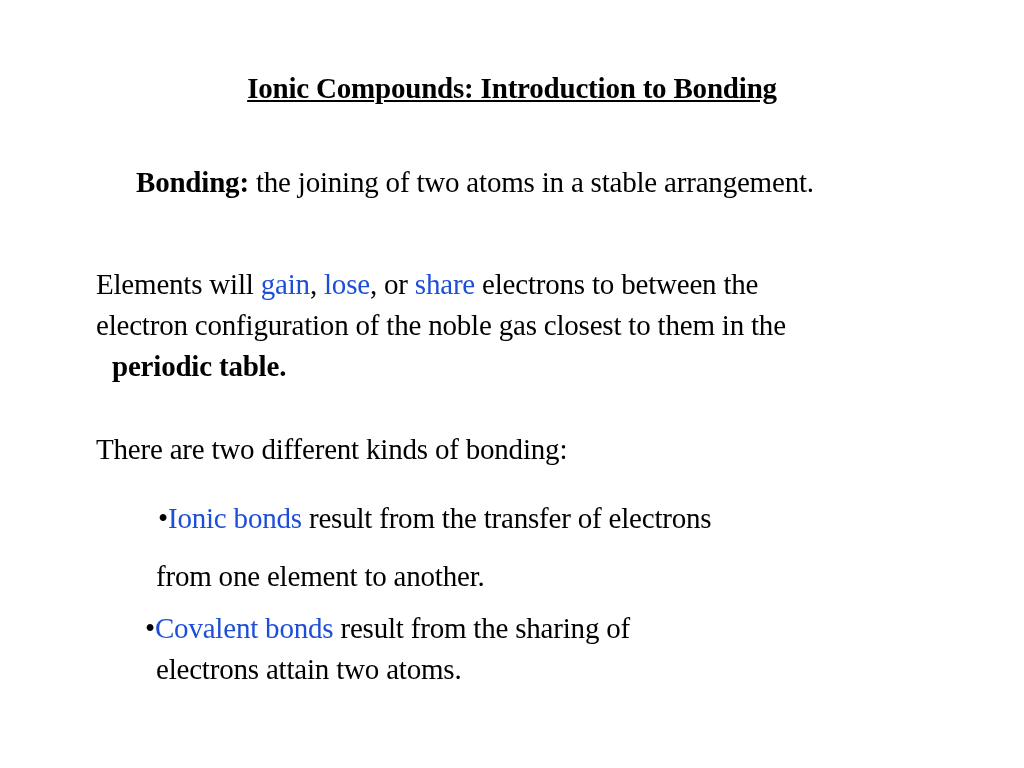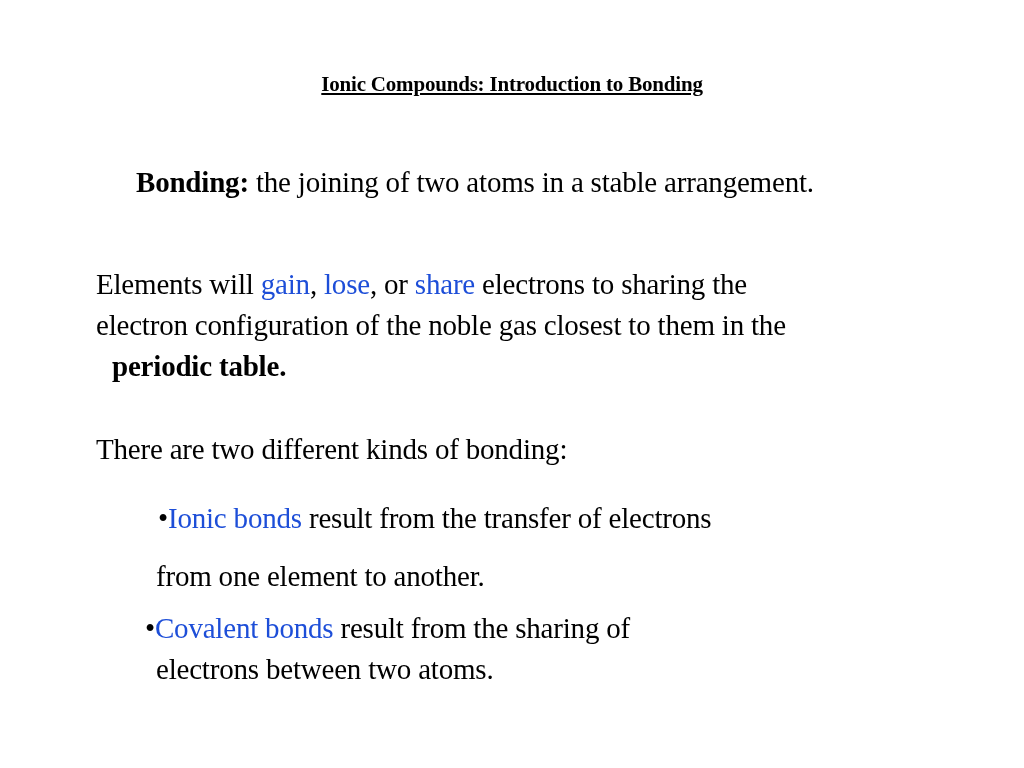--- a/index.html
+++ b/index.html
@@ -1,43 +1,43 @@
 <!DOCTYPE html>
 <html><head>
 <meta charset="utf-8">
 <style>
   html, body { margin: 0; padding: 0; background: #ffffff; }
   body { width: 1024px; height: 768px; position: relative; overflow: hidden;
          font-family: "Liberation Serif", "DejaVu Serif", serif; color: #000; }
   .title { position: absolute; top: 72px; left: 0; width: 1024px; text-align: center;
-           font-size: 21px; font-weight: bold; text-decoration: underline; letter-spacing: -0.2px; }
+           font-size: 29px; font-weight: bold; text-decoration: underline; letter-spacing: -0.2px; }
   .line { position: absolute; font-size: 29px; white-space: nowrap; letter-spacing: -0.2px; }
   .hl { color: #1d4ed8; }
   b { font-weight: bold; margin-left: 40px; }
 </style>
 </head>
 <body>
 
 <div>
   <div class="title">Ionic Compounds:  Introduction to Bonding</div>
 
   <div class="line" style="top:166px; left:96px;">
     <b>Bonding:</b><span> the joining of two atoms in a stable arrangement.</span>
   </div>
 
   <div class="line" style="top:268px; left:96px;">
-    <span>Elements will </span><span class="hl">gain</span><span>, </span><span class="hl">lose</span><span>, or </span><span class="hl">share</span><span> electrons to sharing the</span>
+    <span>Elements will </span><span class="hl">gain</span><span>, </span><span class="hl">lose</span><span>, or </span><span class="hl">share</span><span> electrons to between the</span>
   </div>
   <div class="line" style="top:309px; left:96px;">electron configuration of the noble gas closest to them in the</div>
   <div class="line" style="top:350px; left:112px;font-weight:bold;">periodic table.</div>
 
   <div class="line" style="top:433px; left:96px;font-family:Liberation Serif, serif;">There are two different kinds of bonding:</div>
 
   <div class="line" style="top:502px; left:158px;">
     <span>•</span><span class="hl">Ionic bonds</span><span> result from the transfer of electrons</span>
   </div>
   <div class="line" style="top:560px; left:156px;text-align:right;">from one element to another.</div>
 
   <div class="line" style="top:612px; left:145px;">
     <span>•</span><span class="hl">Covalent bonds</span><span> result from the sharing of</span>
   </div>
-  <div class="line" style="top:653px; left:156px;">electrons between two atoms.</div>
+  <div class="line" style="top:653px; left:156px;">electrons attain two atoms.</div>
 </div>
 
 </body></html>

